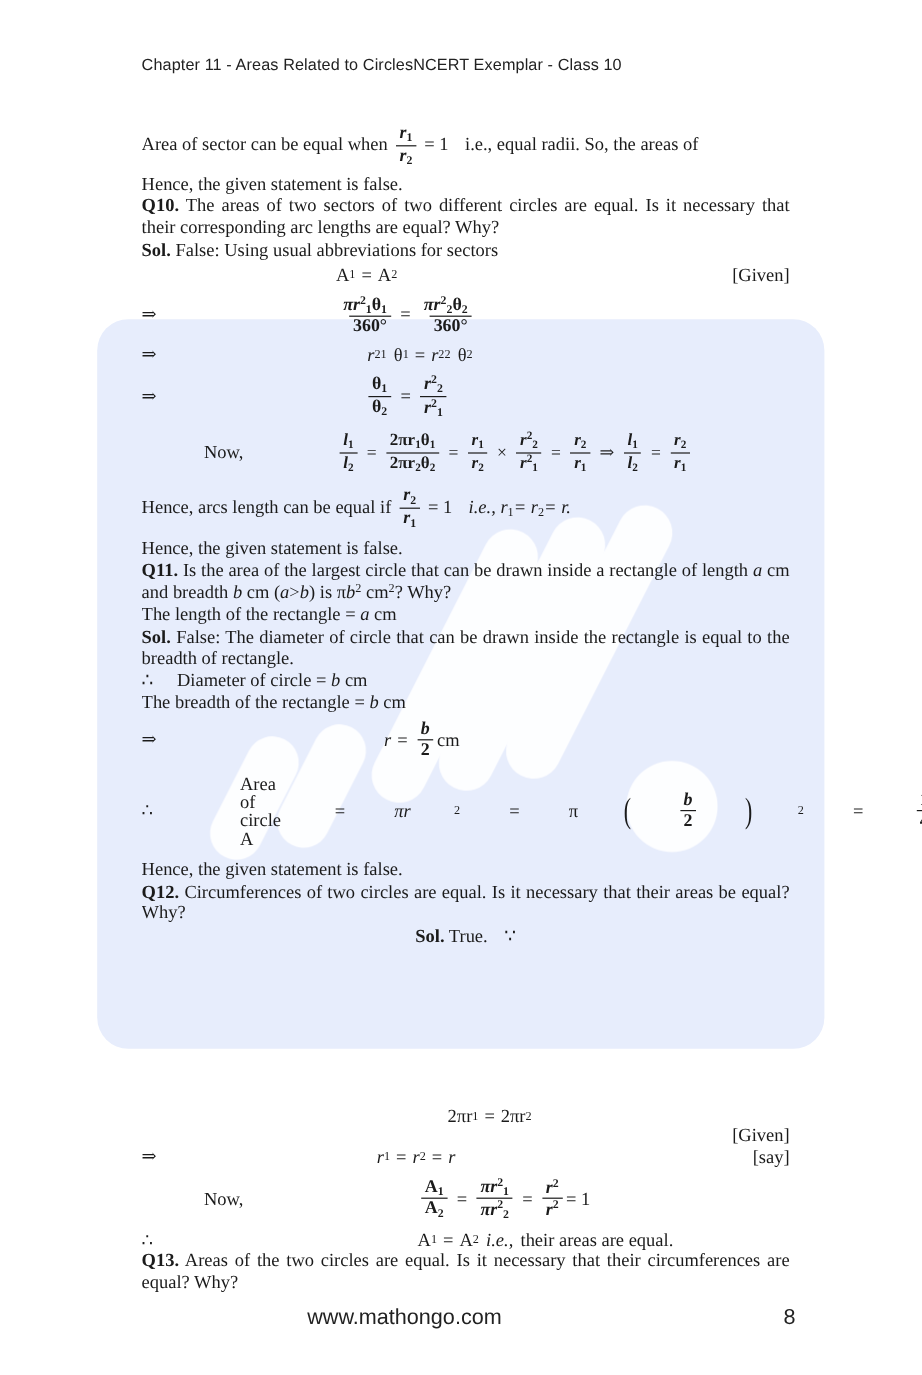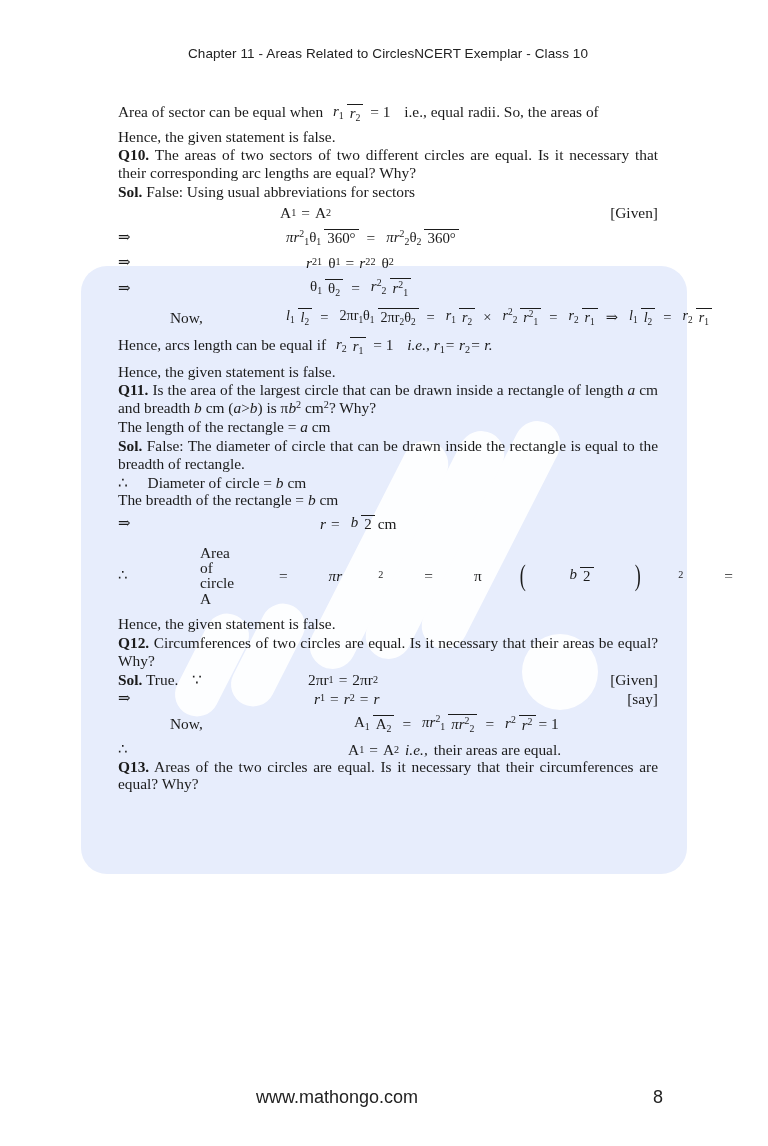--- a/index.html
+++ b/index.html
@@ -30,21 +30,21 @@
     z-index: 2;
   }
 
   
   .doc-header {
     position: absolute;
     top: 46px;
     left: 118px;
     width: 540px;
     display: flex;
-    justify-content: center;
+    justify-content: flex-start;
     font-family: "Liberation Sans", "DejaVu Sans", sans-serif;
     font-size: 13.5px;
     color: #222;
     letter-spacing: .1px;
     z-index: 4;
   }
 
   
   .doc-footer {
     position: absolute;
@@ -95,26 +95,27 @@
   }
   .arrow { width: 52px; flex: 0 0 52px; font-size: 15px; }
   .lab   { flex: 0 0 110px; }
   .lab-w { flex: 0 0 150px; }
   .eqbody { flex: 1 1 auto; display: flex; align-items: center; }
   .right { margin-left: auto; }
 
   
   .frac {
     display: inline-flex;
-    flex-direction: row;
-    align-items: flex-start;
+    flex-direction: column;
+    align-items: flex-end;
     vertical-align: middle;
     margin: 0 3px;
     line-height: 1.02;
     font-size: .97em;
+    font-weight: bold;
   }
   .frac .num { padding: 0 3px 0px 3px; }
   .frac .den { padding: 1px 3px 0 3px; border-top: 1.1px solid #1b1b1b; }
 
   sub { font-size: .66em; vertical-align: -0.28em; }
   sup { font-size: .66em; vertical-align: 0.52em; }
 
   .eqs { margin: 0 5px; }
   .par { font-size: 1.9em; font-weight: 300; display:inline-block; transform: scaleX(.62); }
 
@@ -361,21 +362,21 @@
       </span>
     </div>
 
     <div class="ln" style="margin-top:10px;margin-bottom:2px;">Hence, the given statement is false.</div>
 
     <div class="ln wrap just" style="width:540px;line-height:1.16;">
       <span class="b">Q12.</span>
       <span>Circumferences of two circles are equal. Is it necessary that their areas be equal? Why?</span>
     </div>
 
-    <div class="row" style="margin-top:3px;">
+    <div class="row" style="margin-top:3px;flex-direction:column;">
       <span class="lab-w">
         <span class="b">Sol.</span>
         <span>True.</span>
         <span class="gap6"></span>
         <span>∵</span>
       </span>
       <span class="eqbody" style="padding-left:40px;">
         <span>2πr</span>
           <sub>1</sub>
         <span class="eqs">=</span>

